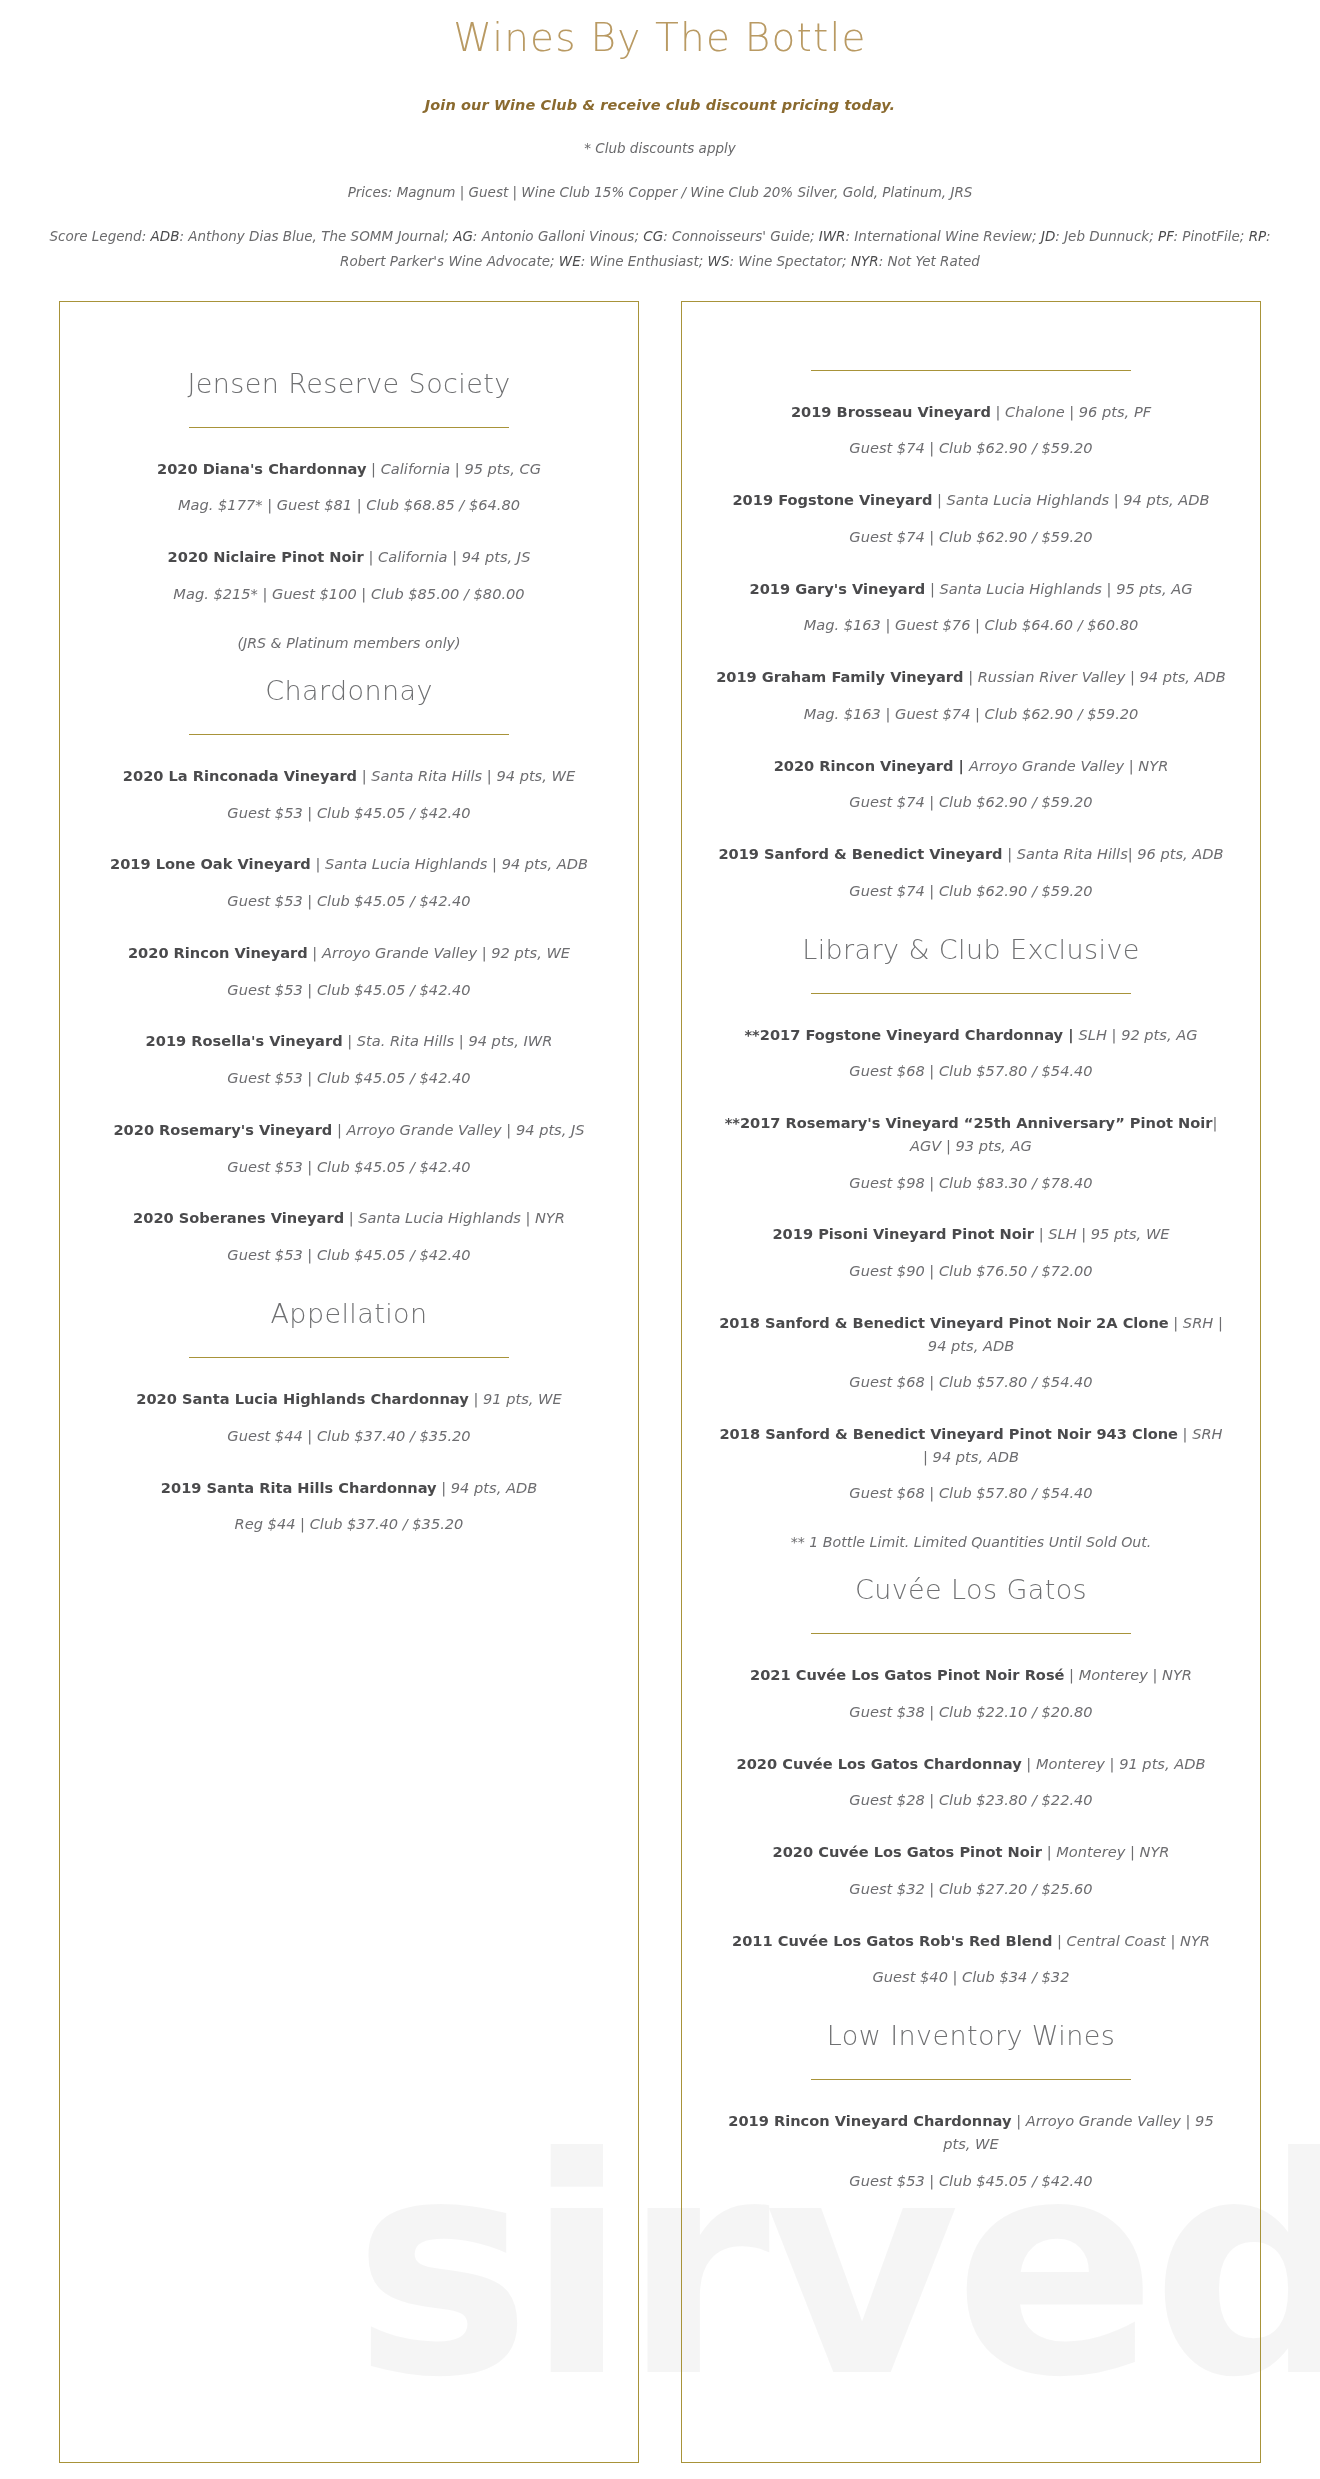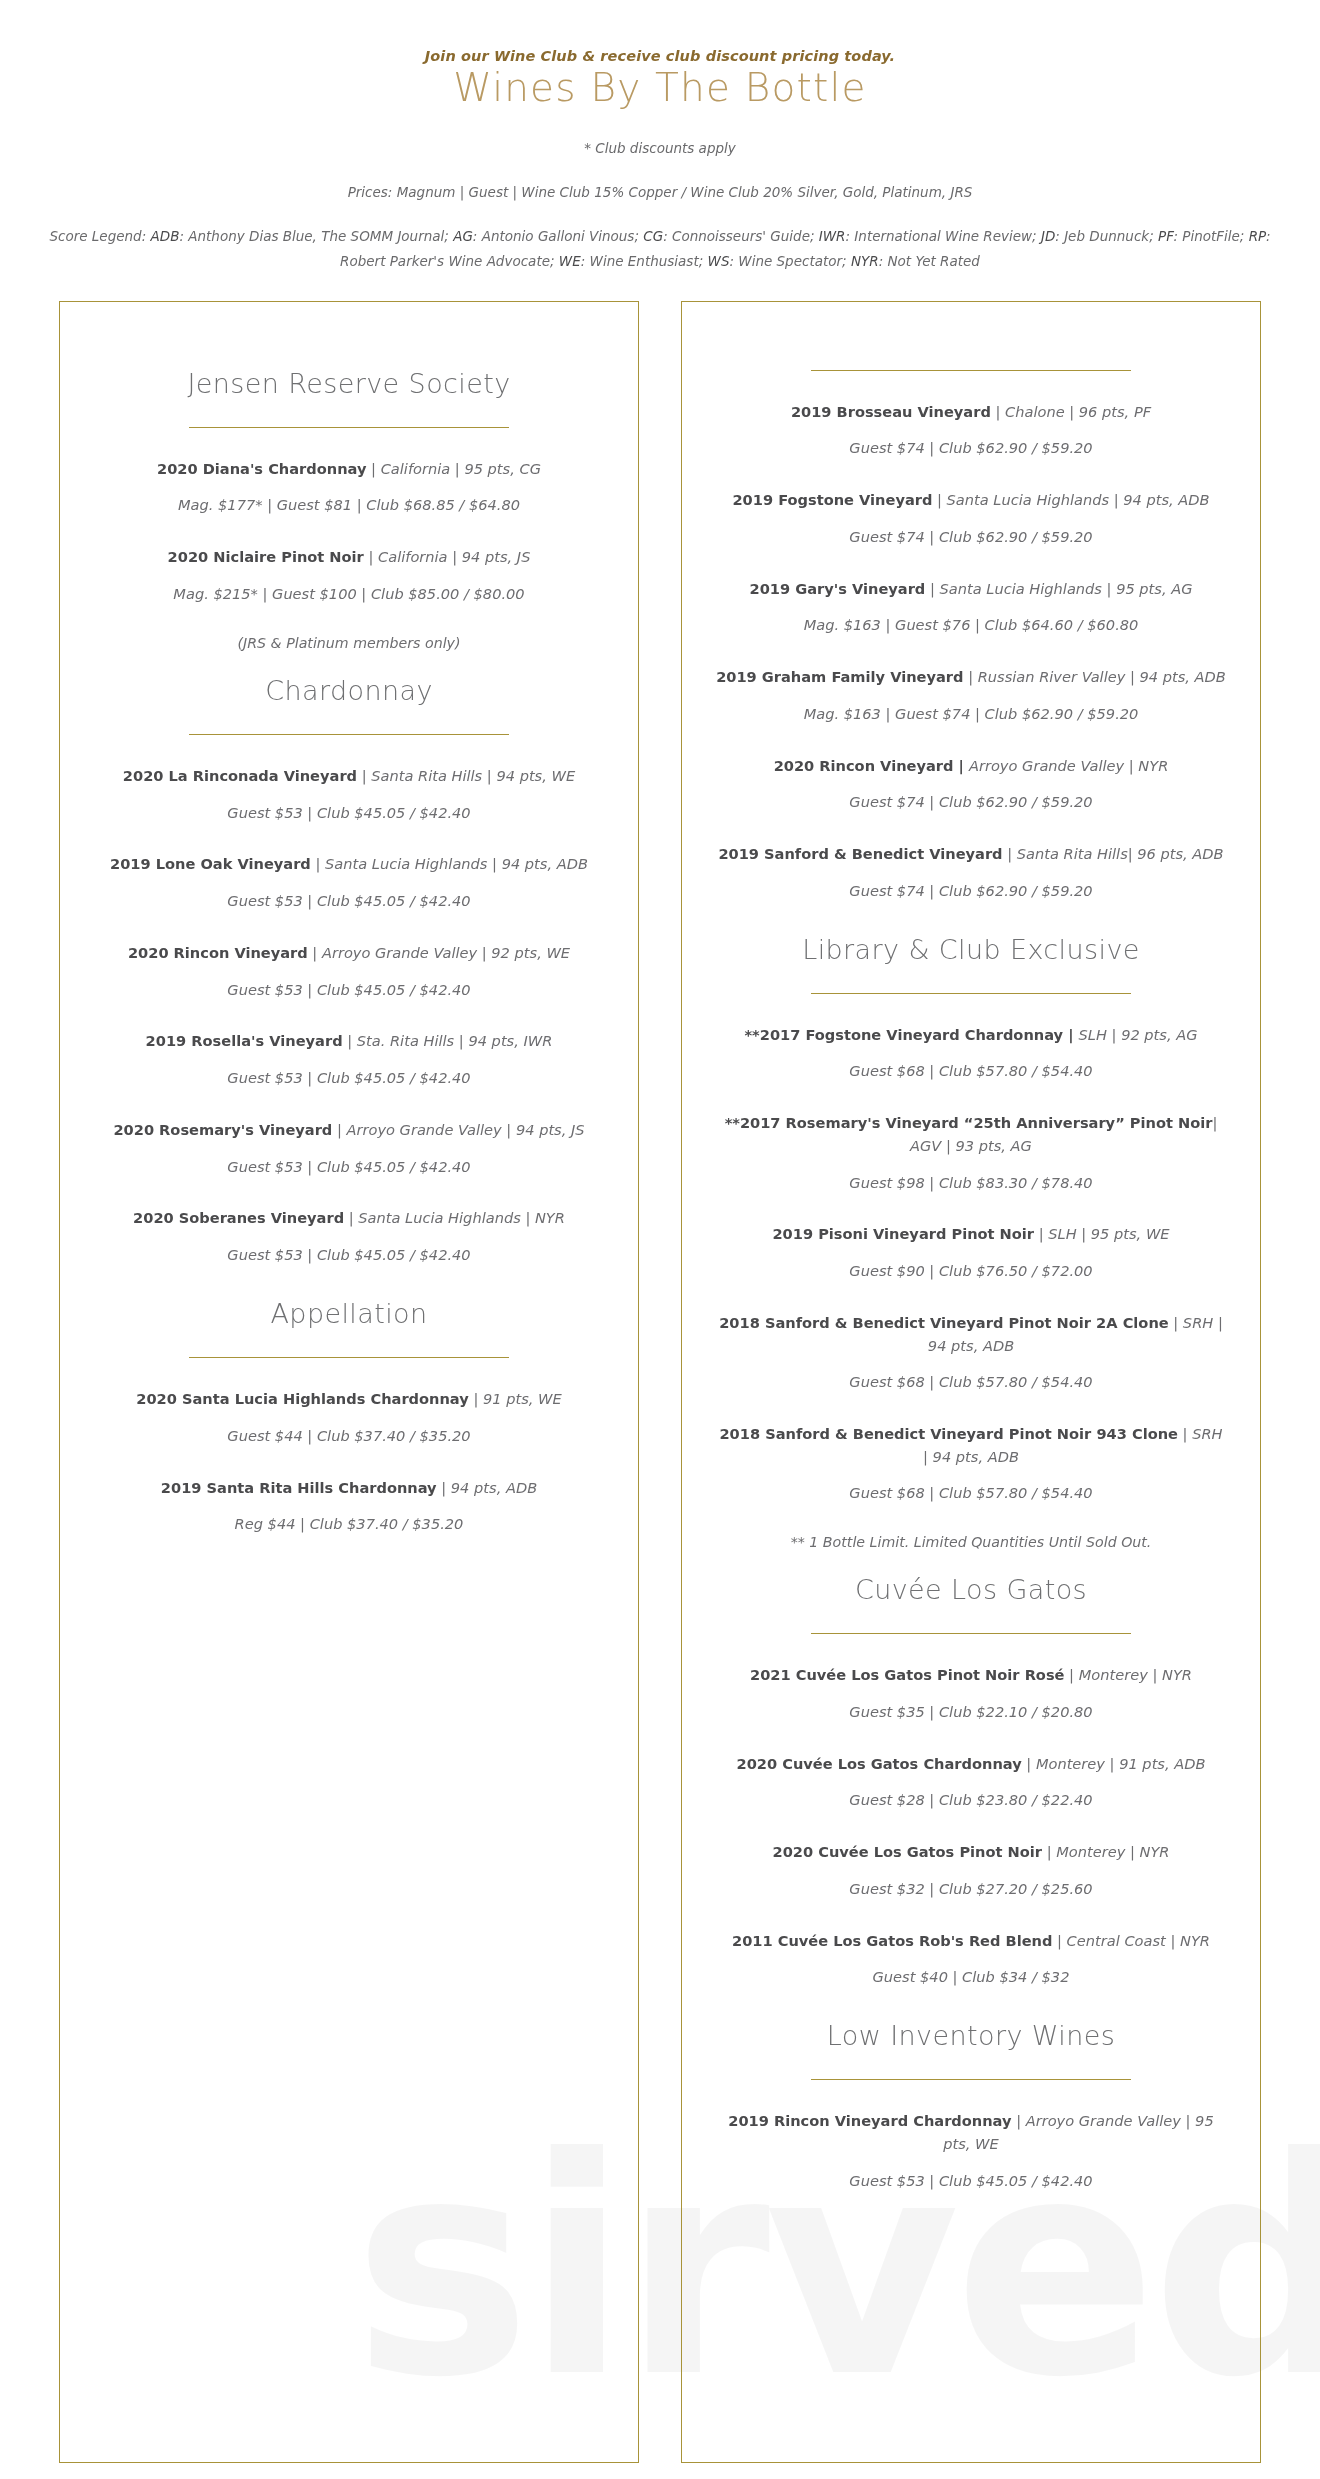--- a/index.html
+++ b/index.html
@@ -160,22 +160,22 @@
   }
 </style>
 </head>
 <body>
 
 <div id="watermark">sirved</div>
 
 <div id="page">
 
   <div id="header">
+    <div id="page-title">Wines By The Bottle</div>
     <div id="club-line">Join our Wine Club &amp; receive club discount pricing today.</div>
-    <div id="page-title">Wines By The Bottle</div>
     <div id="club-note" class="note-line">* Club discounts apply</div>
     <div id="prices-line" class="note-line">Prices: Magnum  |  Guest  |  Wine Club 15% Copper / Wine Club 20% Silver, Gold, Platinum, JRS</div>
     <div id="legend-1" class="note-line"><span>Score Legend: </span><span><b>ADB</b>: Anthony Dias Blue, The SOMM Journal; <b>AG</b>: Antonio Galloni Vinous; <b>CG</b>: Connoisseurs' Guide; <b>IWR</b>: International Wine Review; <b>JD</b>: Jeb Dunnuck; <b>PF</b>: PinotFile; <b>RP</b>:</span></div>
     <div id="legend-2" class="note-line">Robert Parker's Wine Advocate; <b>WE</b>: Wine Enthusiast; <b>WS</b>: Wine Spectator; <b>NYR</b>: Not Yet Rated</div>
   </div>
 
   <div id="columns">
     <div class="panel left" id="col-left">
         <div class="section">
           <div class="section-title">Jensen Reserve Society</div>
@@ -293,21 +293,21 @@
             </div>
           </div>
           <div class="section-note">**  1 Bottle Limit. Limited Quantities Until Sold Out.</div>
         </div>
         <div class="section">
           <div class="section-title">Cuvée Los Gatos</div>
           <div class="section-rule"></div>
           <div class="entries">
             <div class="entry">
               <div class="entry-name"><span>2021 Cuvée Los Gatos Pinot Noir Rosé</span><span class="meta"> | Monterey | NYR</span></div>
-              <div class="entry-price">Guest $35  |  Club  $22.10 / $20.80</div>
+              <div class="entry-price">Guest $38  |  Club  $22.10 / $20.80</div>
             </div>
             <div class="entry">
               <div class="entry-name"><span>2020 Cuvée Los Gatos Chardonnay</span><span class="meta"> | Monterey | 91 pts, ADB</span></div>
               <div class="entry-price">Guest $28  |  Club  $23.80 / $22.40</div>
             </div>
             <div class="entry">
               <div class="entry-name"><span>2020 Cuvée Los Gatos Pinot Noir</span><span class="meta"> | Monterey | NYR</span></div>
               <div class="entry-price">Guest $32  |  Club  $27.20 / $25.60</div>
             </div>
             <div class="entry">

